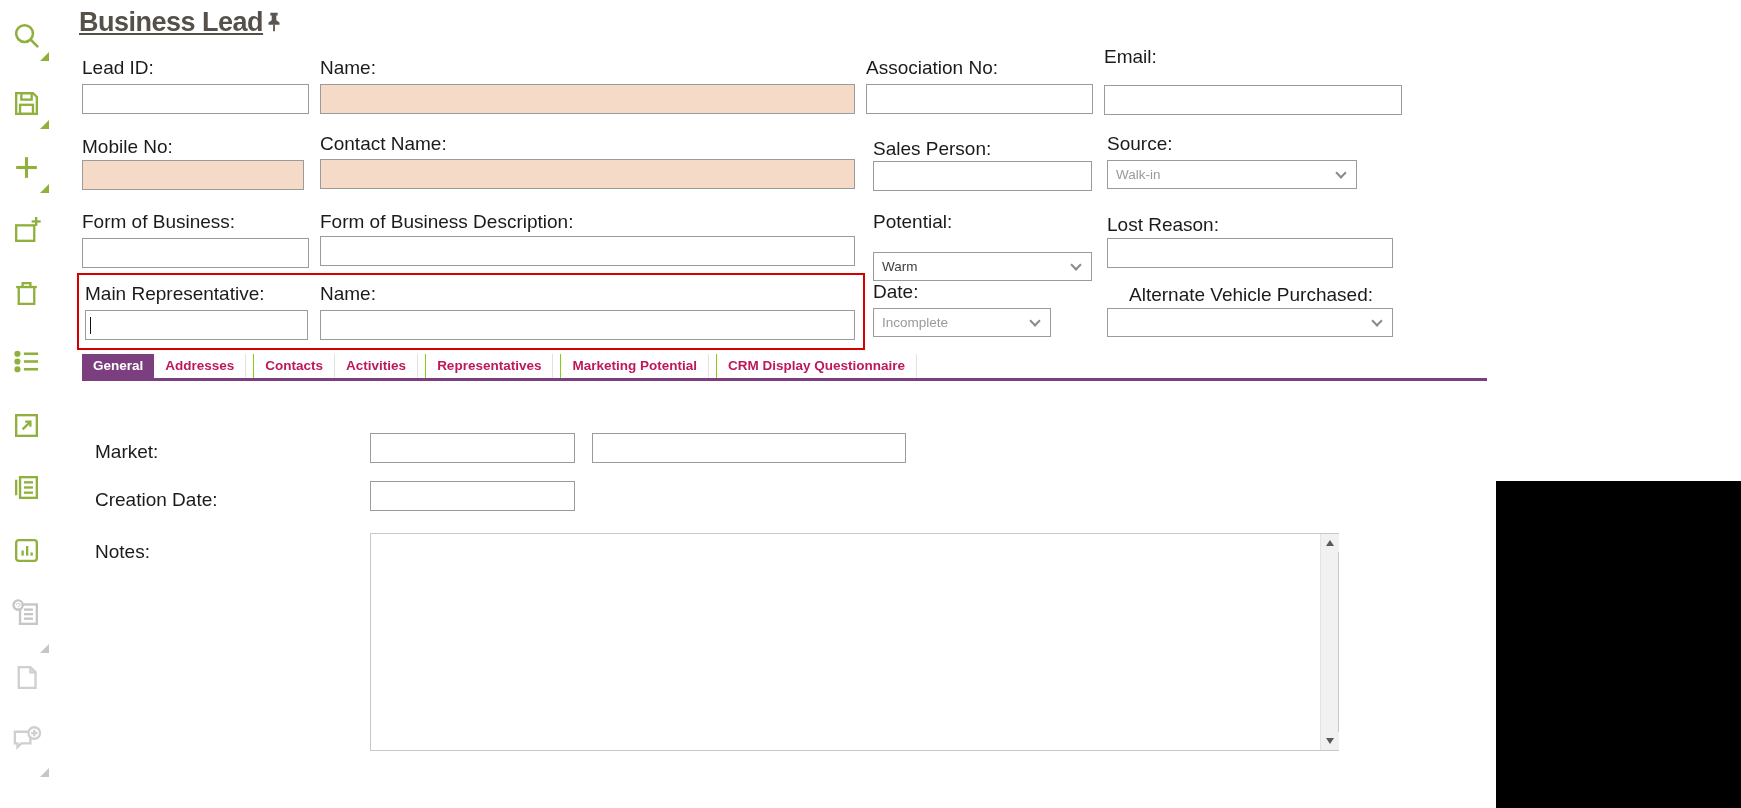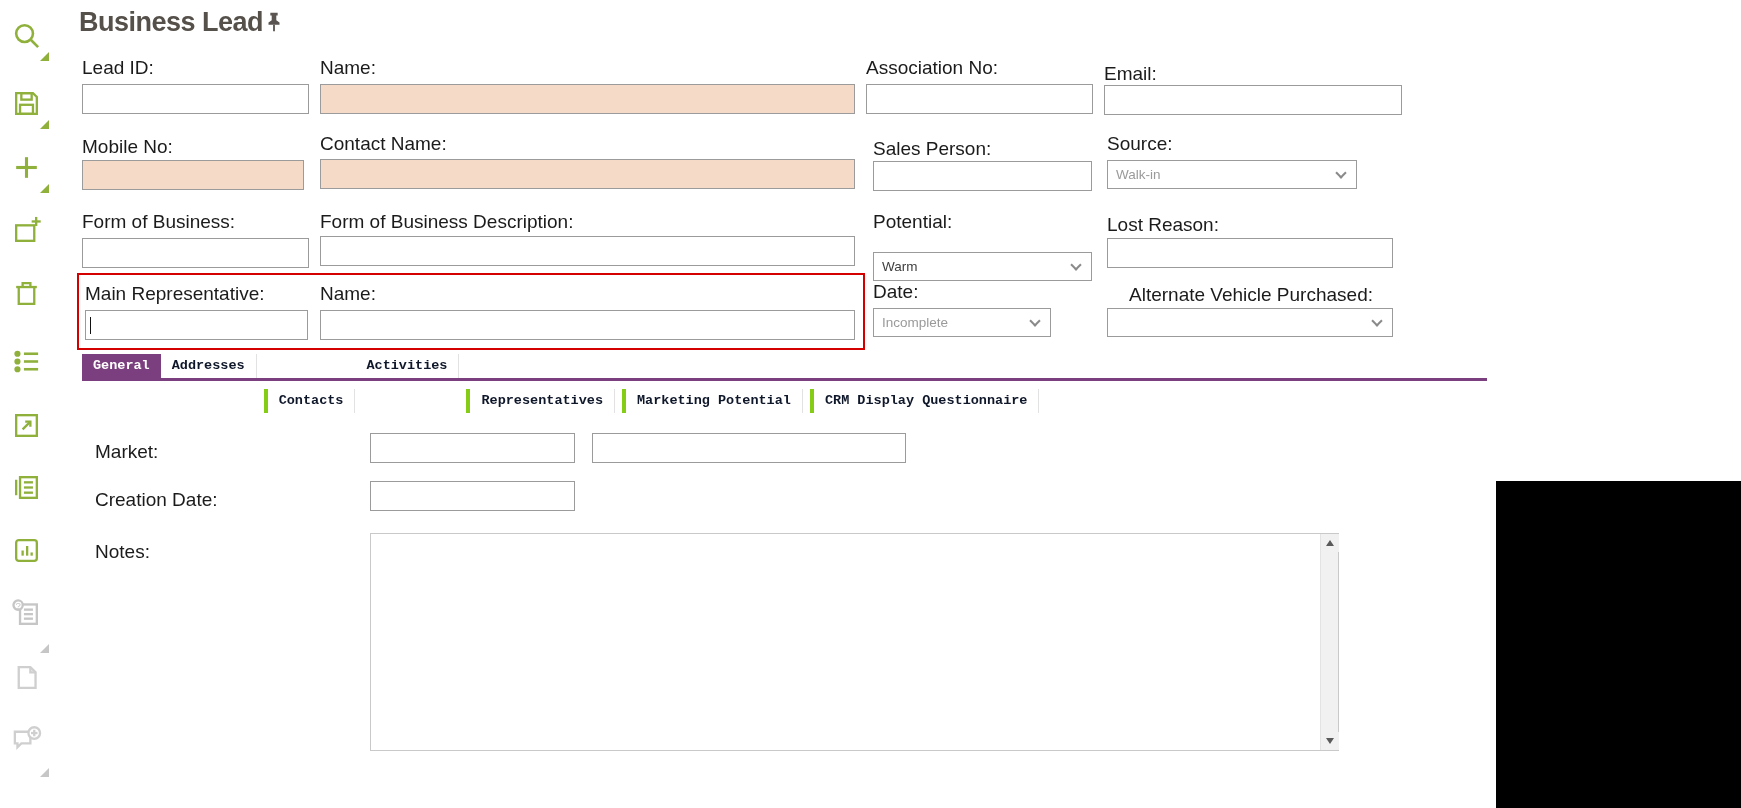--- a/index.html
+++ b/index.html
@@ -10,43 +10,43 @@
   
   .sidebar { position:absolute; left:0; top:0; width:58px; height:808px; background:#fff; }
   .icon-btn { position:absolute; left:11px; width:31px; height:31px; cursor:pointer; }
   .icon-btn svg { width:100%; height:100%; }
   .corner-tri { position:absolute; width:0; height:0;
     border-left:9px solid transparent; border-bottom:9px solid #8FB13C; }
   .corner-tri.gray { border-bottom-color:#c6c6c6; }
 
   
   .page-title { position:absolute; left:79px; top:7px; font-size:27px; font-weight:bold;
-    color:#55504A; letter-spacing:-0.5px; }
+    color:#55504A; letter-spacing:-0.5px;text-decoration:underline; }
   .pin { position:absolute; left:263px; top:11px; width:22px; height:24px; cursor:pointer; }
 
   
   .lbl { position:absolute; font-size:19px; color:#1b1b1b; white-space:nowrap; }
   .inp { position:absolute; height:30px; border:1px solid #9b9b9b; background:#fff;
     font-family:inherit; font-size:13.5px; padding:0 6px; color:#222; outline:none; }
   .inp.pink { background:#F5DBC7; }
   .sel { position:absolute; height:29px; border:1px solid #9b9b9b; background:#fff;
     font-size:13.5px; color:#9a9a9a; display:flex; align-items:center;
     padding:0 24px 0 8px; cursor:pointer; }
   .sel.dark { color:#3f3f3f;margin-top:14px; }
   .chev { position:absolute; right:11px; top:8px; width:8px; height:8px;
     border-right:2px solid #8a8a8a; border-bottom:2px solid #8a8a8a; transform:rotate(45deg); }
   .caret { position:absolute; width:1px; height:17px; background:#111; }
   .highlight-box { position:absolute; left:77px; top:273px; width:788px; height:77px;
     border:2px solid #D40000; pointer-events:none; }
 
   
-  .tabs { position:absolute; left:82px; top:354px; display:flex; align-items:flex-start;font-family:Liberation Mono, monospace; }
-  .tab { font-size:13.5px; font-weight:bold; color:#0f172a; background:#fff;
+  .tabs { position:absolute; left:82px; top:354px; display:flex; align-items:center; }
+  .tab { font-size:13.5px; font-weight:bold; color:#be185d; background:#fff;
     padding:4px 11px 5px 11px; cursor:pointer; border-right:1px solid #e2e2e2; white-space:nowrap; }
-  .tab.gap { margin-left:7px; border-left:4px solid #84cc16;margin-top:35px; }
+  .tab.gap { margin-left:7px; border-left:1px solid #84cc16; }
   .tab.active { background:#7B3F7F; color:#fff; border-right:none; }
   .tabstrip-line { position:absolute; left:82px; top:378px; width:1405px; height:3px; background:#7B3F7F; }
 
   
   .notes-box { position:absolute; left:370px; top:533px; width:969px; height:218px;
     border:1px solid #c9c9c9; background:#fff; }
   .v-scrollbar { position:absolute; top:0; right:0; width:18px; height:100%;
     background:#f1f1f1; border-left:1px solid #e3e3e3; }
   .sb-btn { position:absolute; left:0; width:18px; height:18px; background:#f1f1f1;
     display:flex; align-items:center; justify-content:center; cursor:pointer; }
@@ -184,21 +184,21 @@
 
   <div class="lbl" style="left:82px; top:57px">Lead ID:</div>
   <input class="inp" style="left: 82px; top: 84px; width: 227px;" value="">
 
   <div class="lbl" style="left:320px; top:57px">Name:</div>
   <input class="inp pink" style="left: 320px; top: 84px; width: 535px;" value="">
 
   <div class="lbl" style="left:866px; top:57px">Association No:</div>
   <input class="inp" style="left: 866px; top: 84px; width: 227px;" value="">
 
-  <div class="lbl" style="left:1104px; top:63px">Email:</div>
+  <div class="lbl" style="left:1104px; top:46px">Email:</div>
   <input class="inp" style="left: 1104px; top: 85px; width: 298px;" value="">
 
   <div class="lbl" style="left:82px; top:136px">Mobile No:</div>
   <input class="inp pink" style="left: 82px; top: 160px; width: 222px;" value="">
 
   <div class="lbl" style="left:320px; top:133px">Contact Name:</div>
   <input class="inp pink" style="left: 320px; top: 159px; width: 535px;" value="">
 
   <div class="lbl" style="left:873px; top:138px">Sales Person:</div>
   <input class="inp" style="left: 873px; top: 161px; width: 219px;" value="">

